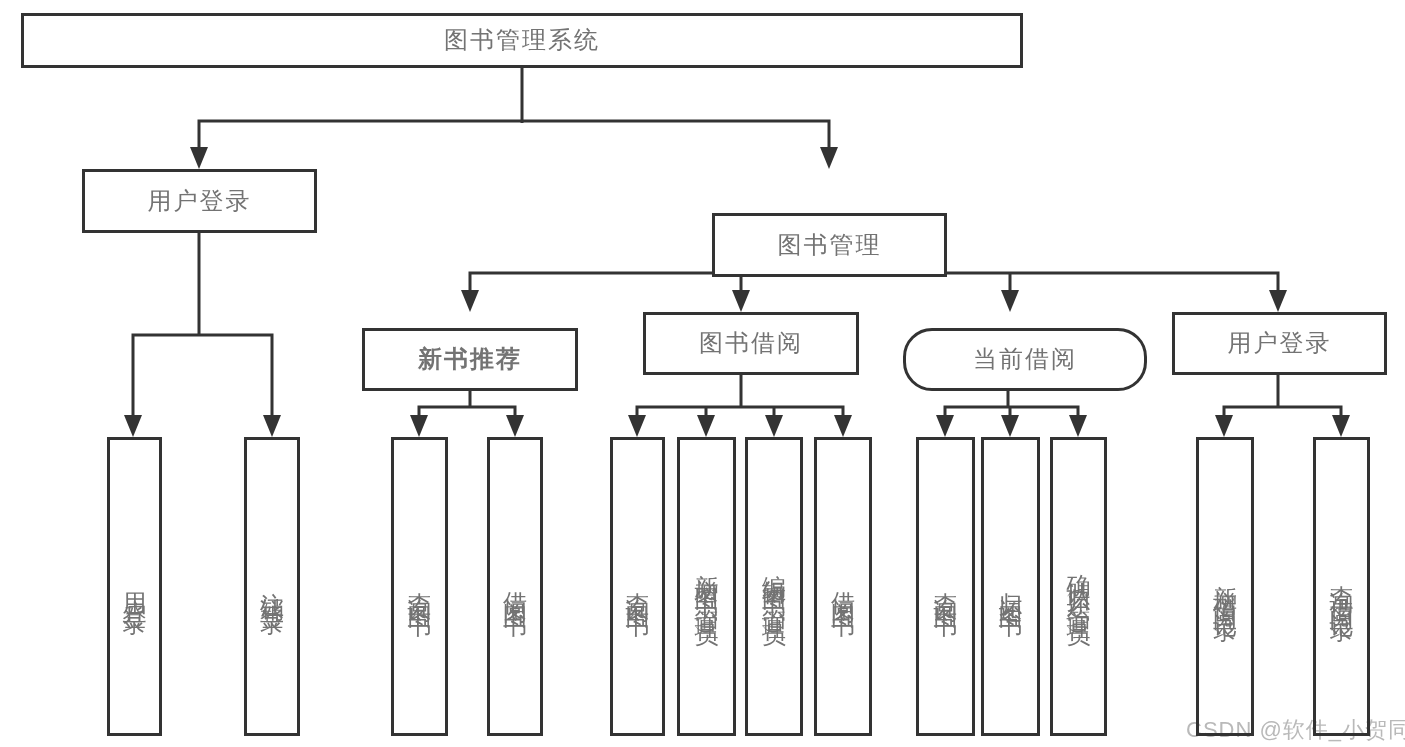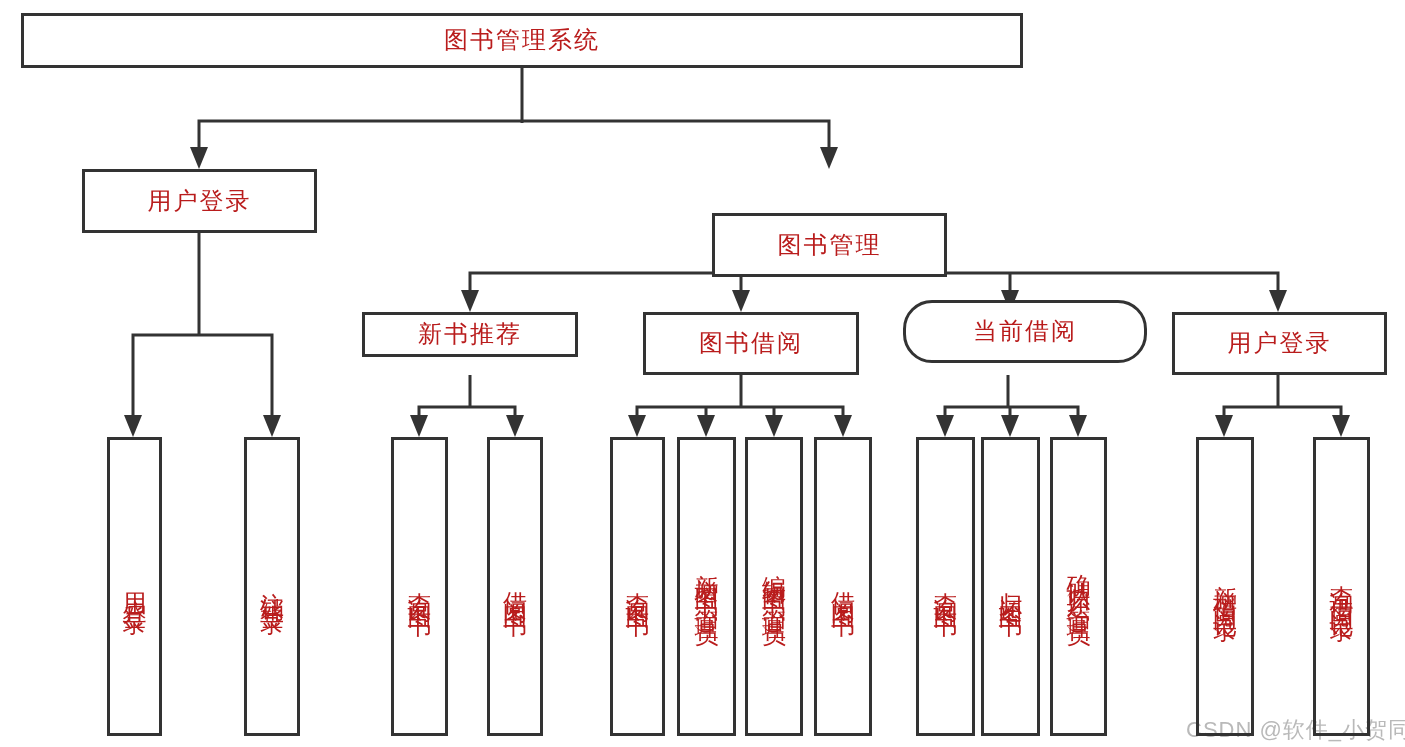--- a/index.html
+++ b/index.html
@@ -24,21 +24,21 @@
     fill: none;
     stroke: #333333;
     stroke-width: 3;
   }
   .svg-layer polygon { fill: #333333; }
 
   .node {
     position: absolute;
     background: #ffffff;
     border: 3px solid #333333;
-    color: #b91c1c;
+    color: #737373;
     display: flex;
     align-items: center;
     justify-content: center;
     font-size: 24px;
     letter-spacing: 2px;
     line-height: 1.1;
     white-space: nowrap;
   }
   .node.v {
     writing-mode: vertical-rl;
@@ -122,23 +122,23 @@
       <polygon points="1215,415 1233,415 1224,437"></polygon>
       <polygon points="1332,415 1350,415 1341,437"></polygon>
     </g>
   </svg>
 
   <div class="node root" style="left:21px; top:13px; width:1002px; height:55px;">图书管理系统</div>
 
   <div class="node" style="left:82px; top:169px; width:235px; height:64px;">用户登录</div>
   <div class="node" style="left:712px; top:169px; width:235px; height:64px;margin-top:44px;">图书管理</div>
 
-  <div class="node" style="left:362px; top:312px; width:216px; height:45px;">新书推荐</div>
+  <div class="node" style="left:362px; top:328px; width:216px; height:63px;font-weight:bold;">新书推荐</div>
   <div class="node" style="left:643px; top:312px; width:216px; height:63px;">图书借阅</div>
-  <div class="node" style="left:903px; top:300px; width:244px; height:63px;border-radius:29px;">当前借阅</div>
+  <div class="node" style="left:903px; top:328px; width:244px; height:63px;border-radius:29px;">当前借阅</div>
   <div class="node" style="left:1172px; top:312px; width:215px; height:63px;">用户登录</div>
 
   <div class="node v" style="left:107px; top:437px; width:55px; height:299px;">用户登录</div>
   <div class="node v" style="left:244px; top:437px; width:56px; height:299px;">注销登录</div>
 
   <div class="node v" style="left:391px; top:437px; width:57px; height:299px;">查询图书</div>
   <div class="node v" style="left:487px; top:437px; width:56px; height:299px;">借阅图书</div>
 
   <div class="node v" style="left:610px; top:437px; width:55px; height:299px;">查询图书</div>
   <div class="node v" style="left:677px; top:437px; width:59px; height:299px;">新增图书（管理员）</div>

